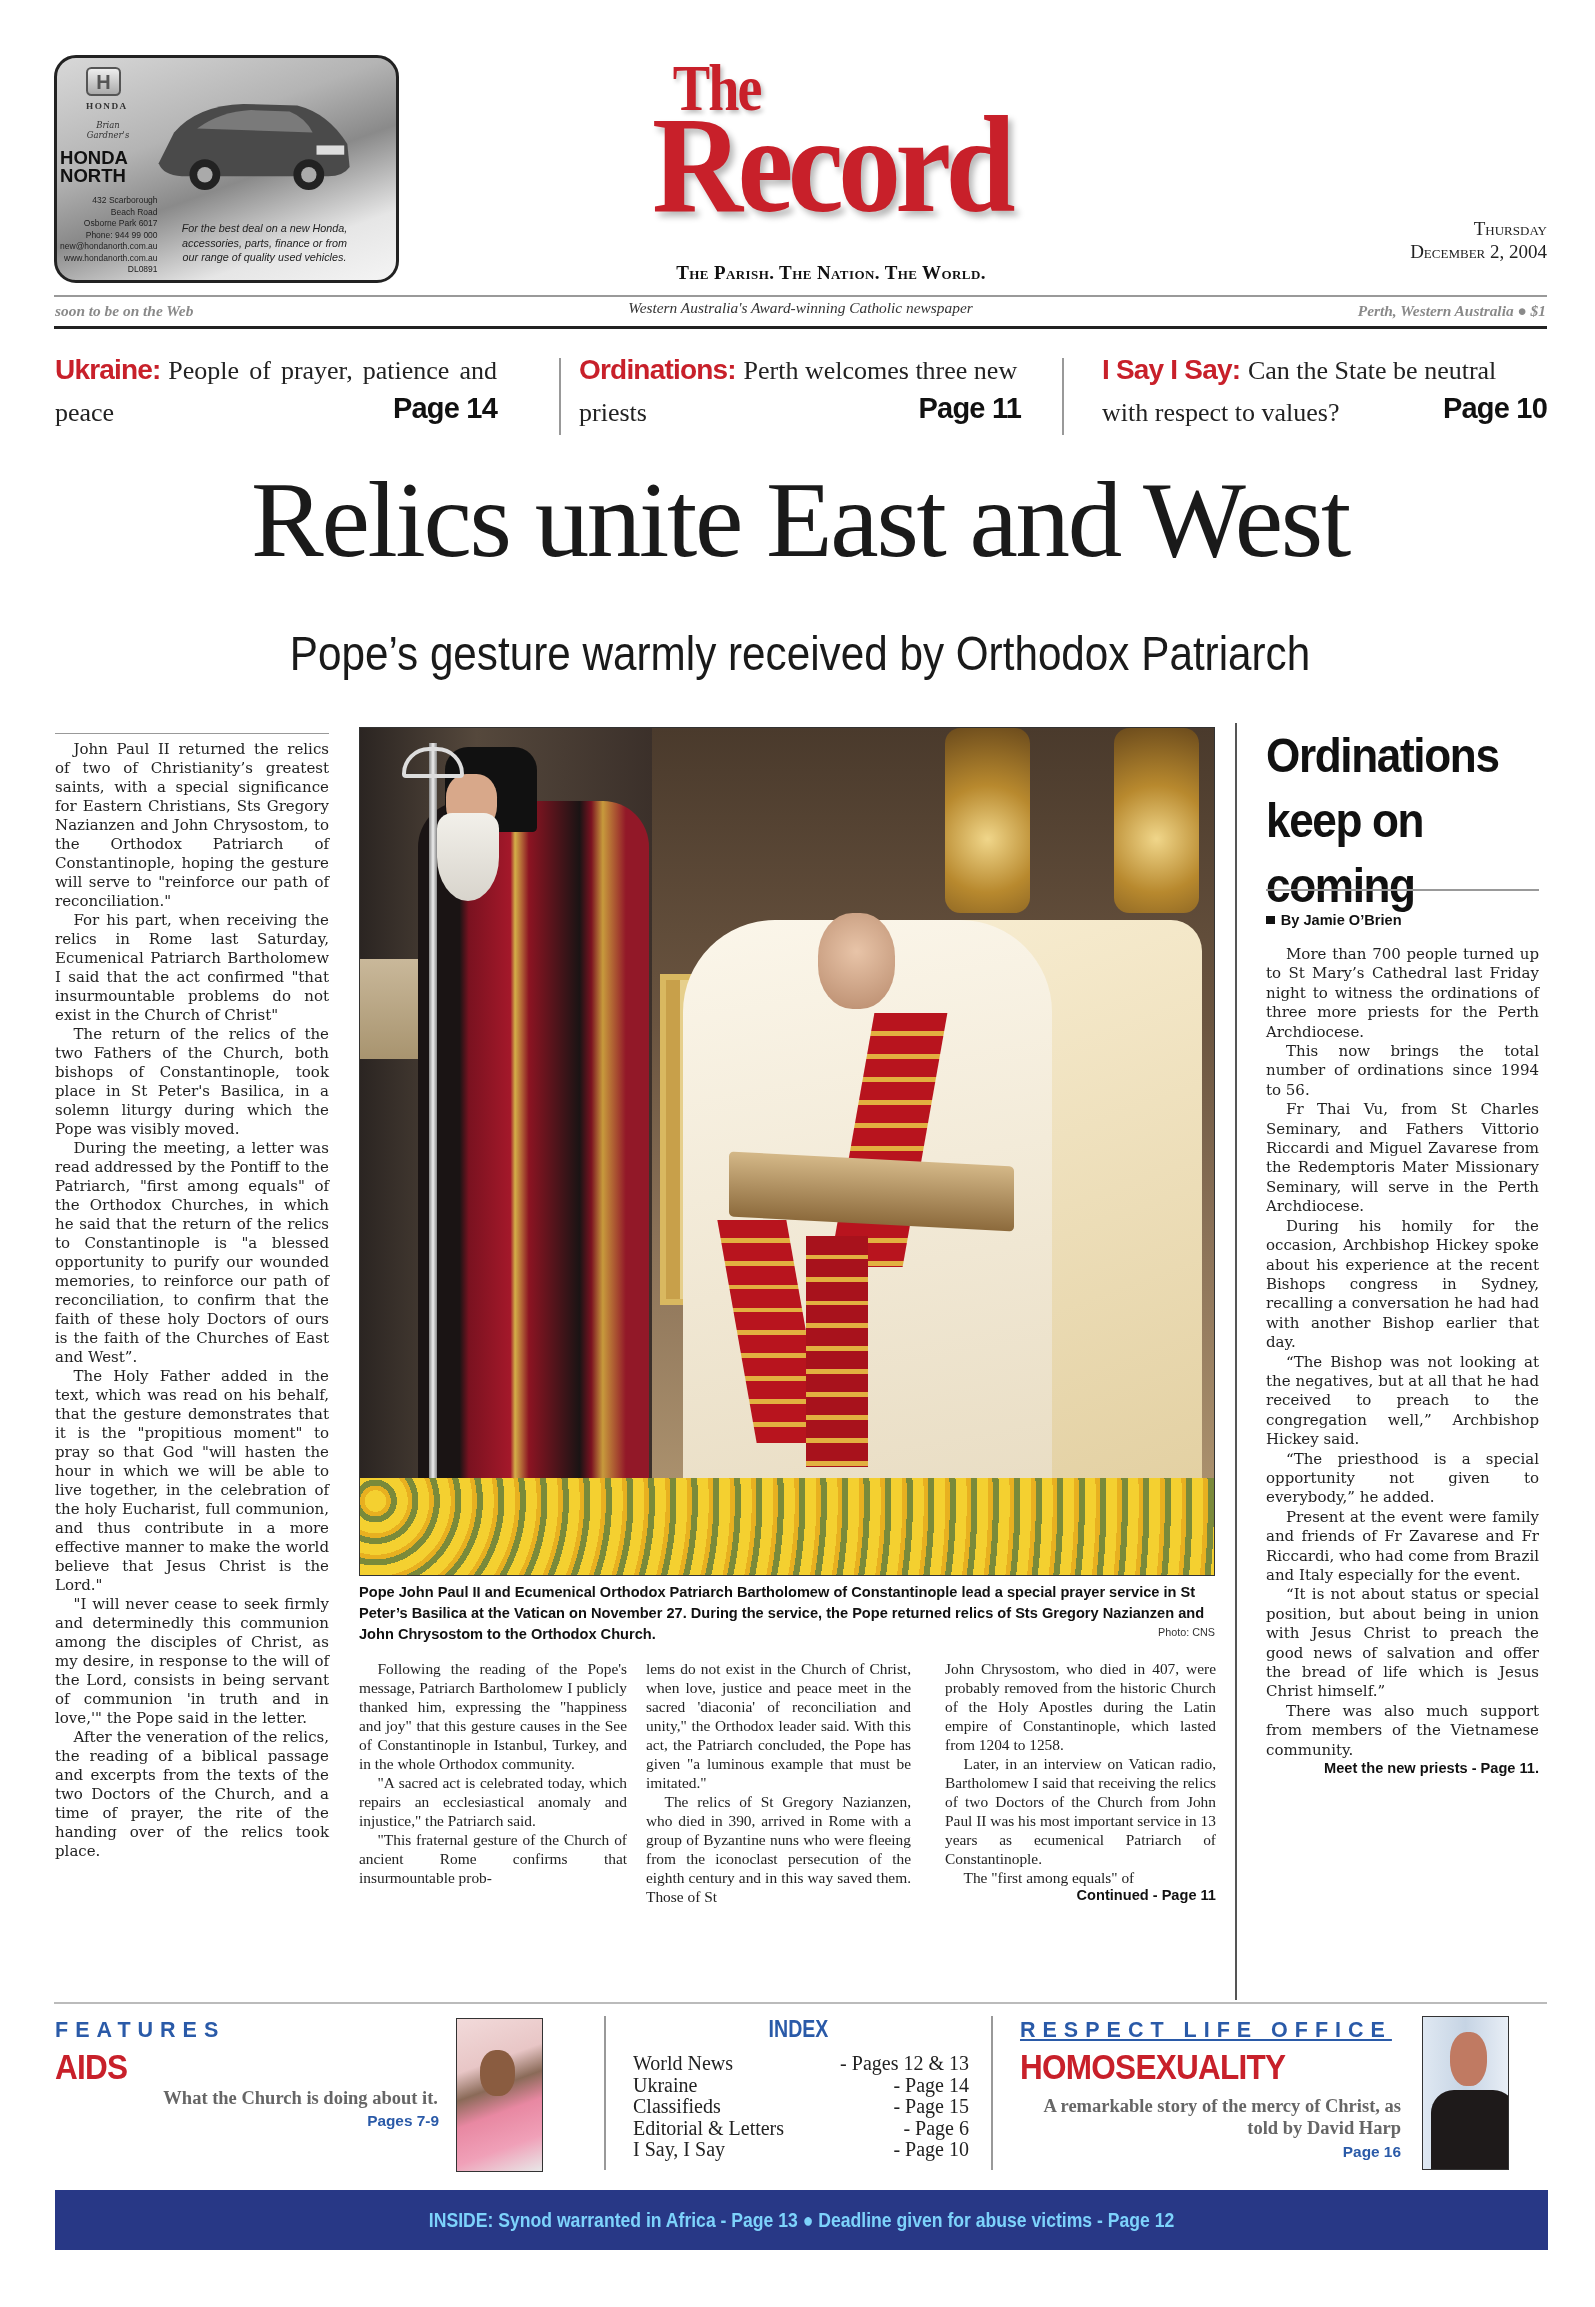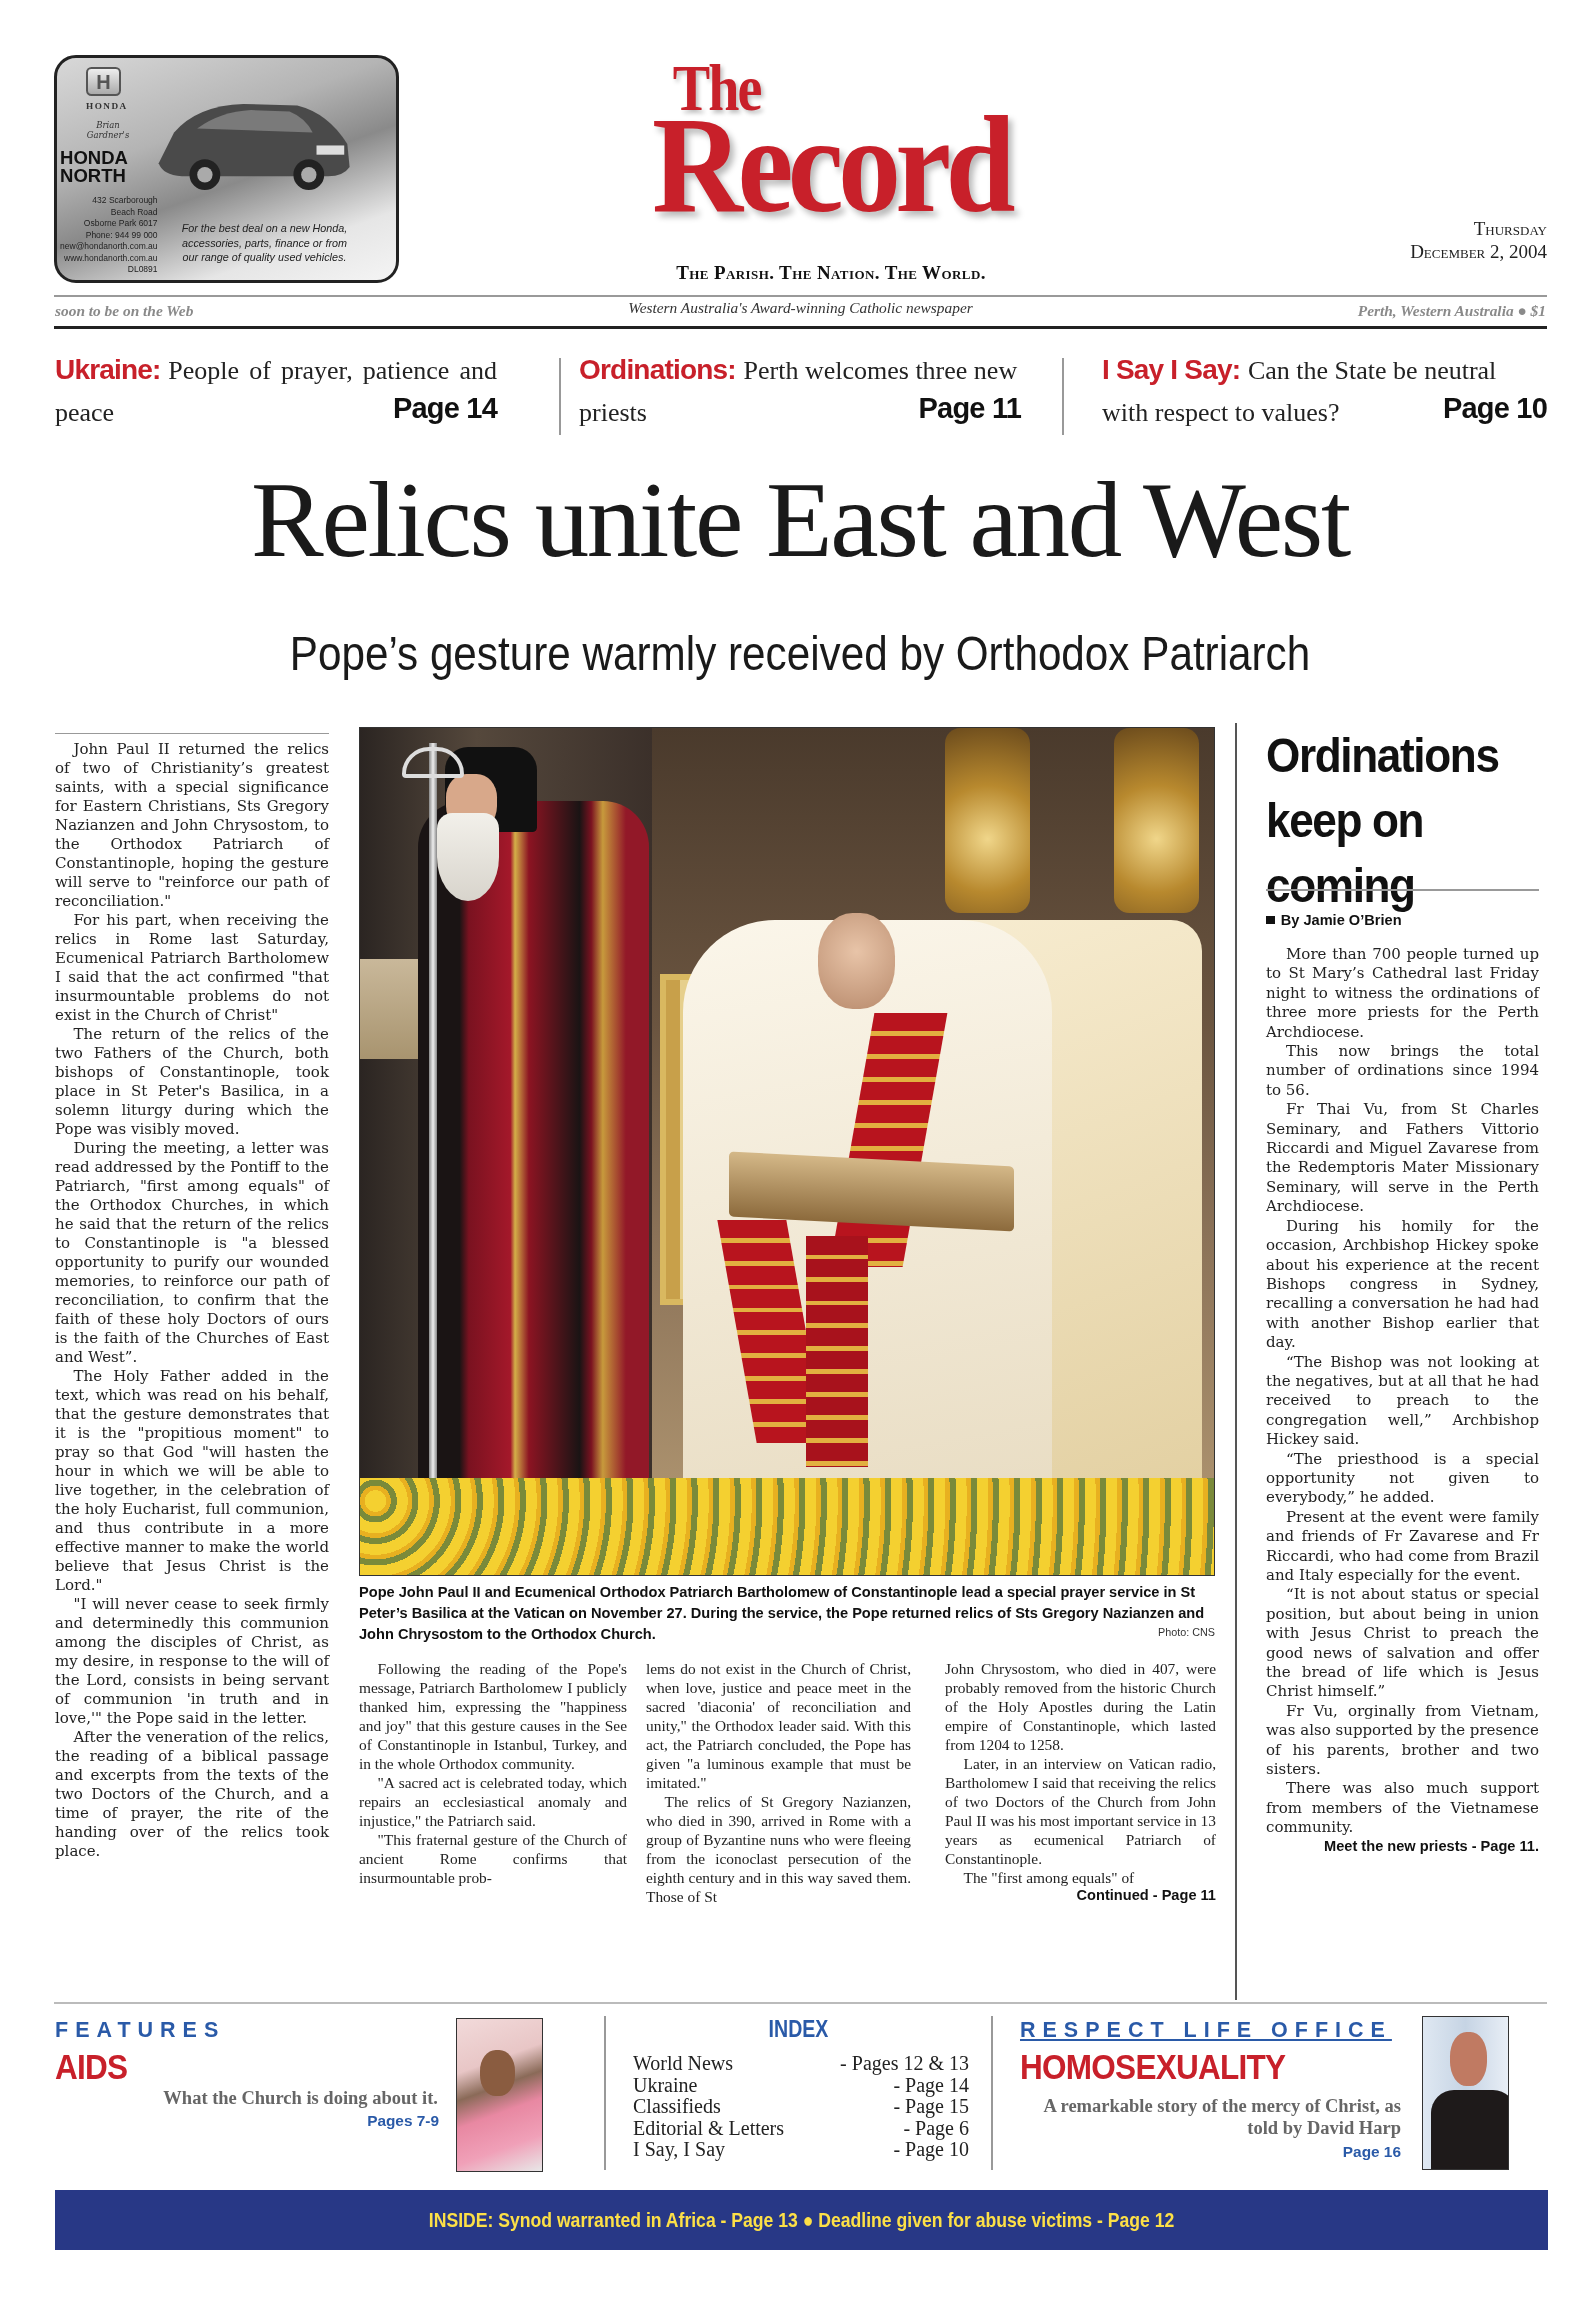--- a/index.html
+++ b/index.html
@@ -111,21 +111,21 @@
   .idx-row { display: flex; justify-content: space-between; }
 
   .r-eyebrow { left: 1020px; top: 2018px; text-decoration: underline; }
   .r-title { left: 1020px; top: 2047px; }
   .r-desc { left: 1039px; top: 2095px; width: 362px; }
   .r-link { left: 1193px; top: 2143px; width: 208px; text-align: right; }
   .r-photo { left: 1422px; top: 2016px; width: 87px; height: 154px; border: 0.8px solid #333; background: linear-gradient(90deg,#dfe8f2 0%,#c6d4e4 50%,#e8eef6 100%); overflow: hidden; }
   .r-photo-head { position: absolute; left: 27px; top: 15.4px; width: 37px; height: 54px; border-radius: 45%; background: #c07a62; }
   .r-photo-body { position: absolute; left: 7.7px; top: 73px; width: 85px; height: 92px; border-radius: 23px 23px 0 0; background: #1e1a1a; }
 
-  .inside-bar { left: 55px; top: 2190px; width: 1493px; height: 60px; background: #283886; text-align: center; color: #fde047; font: bold 20px "Liberation Sans", sans-serif; line-height: 60px; }
+  .inside-bar { left: 55px; top: 2190px; width: 1493px; height: 60px; background: #283886; text-align: center; color: #7dd3fc; font: bold 20px "Liberation Sans", sans-serif; line-height: 60px; }
   .inside-bar span { display: inline-block; transform: scaleX(0.88); }
 </style>
 </head>
 <body>
 
 <div class="abs ad-box">
   <div class="ad-logo"></div>
   <div class="ad-brand">HONDA</div>
   <div class="ad-script">Brian Gardner's</div>
   <div class="ad-name">
@@ -243,21 +243,20 @@
 </div>
 <div class="abs col col-right">
   <p>More than 700 people turned up to St Mary’s Cathedral last Friday night to witness the ordinations of three more priests for the Perth Archdiocese.</p>
   <p>This now brings the total number of ordinations since 1994 to 56.</p>
   <p>Fr Thai Vu, from St Charles Seminary, and Fathers Vittorio Riccardi and Miguel Zavarese from the Redemptoris Mater Missionary Seminary, will serve in the Perth Archdiocese.</p>
   <p>During his homily for the occasion, Archbishop Hickey spoke about his experience at the recent Bishops congress in Sydney, recalling a conversation he had had with another Bishop earlier that day.</p>
   <p>“The Bishop was not looking at the negatives, but at all that he had received to preach to the congregation well,” Archbishop Hickey said.</p>
   <p>“The priesthood is a special opportunity not given to everybody,” he added.</p>
   <p>Present at the event were family and friends of Fr Zavarese and Fr Riccardi, who had come from Brazil and Italy especially for the event.</p>
   <p>“It is not about status or special position, but about being in union with Jesus Christ to preach the good news of salvation and offer the bread of life which is Jesus Christ himself.”</p>
-  <p>Fr Vu, orginally from Vietnam, was also supported by the presence of his parents, brother and two sisters.</p>
   <p>There was also much support from members of the Vietnamese community.</p>
   <p class="cont">Meet the new priests - Page 11.</p>
 </div>
 
 <div class="abs bottom-rule"></div>
 
 <div class="abs promo-eyebrow f-eyebrow">FEATURES</div>
 <div class="abs promo-title f-title">AIDS</div>
 <div class="abs promo-desc f-desc">What the Church is doing about it.</div>
 <div class="abs promo-link f-link">Pages 7-9</div>

